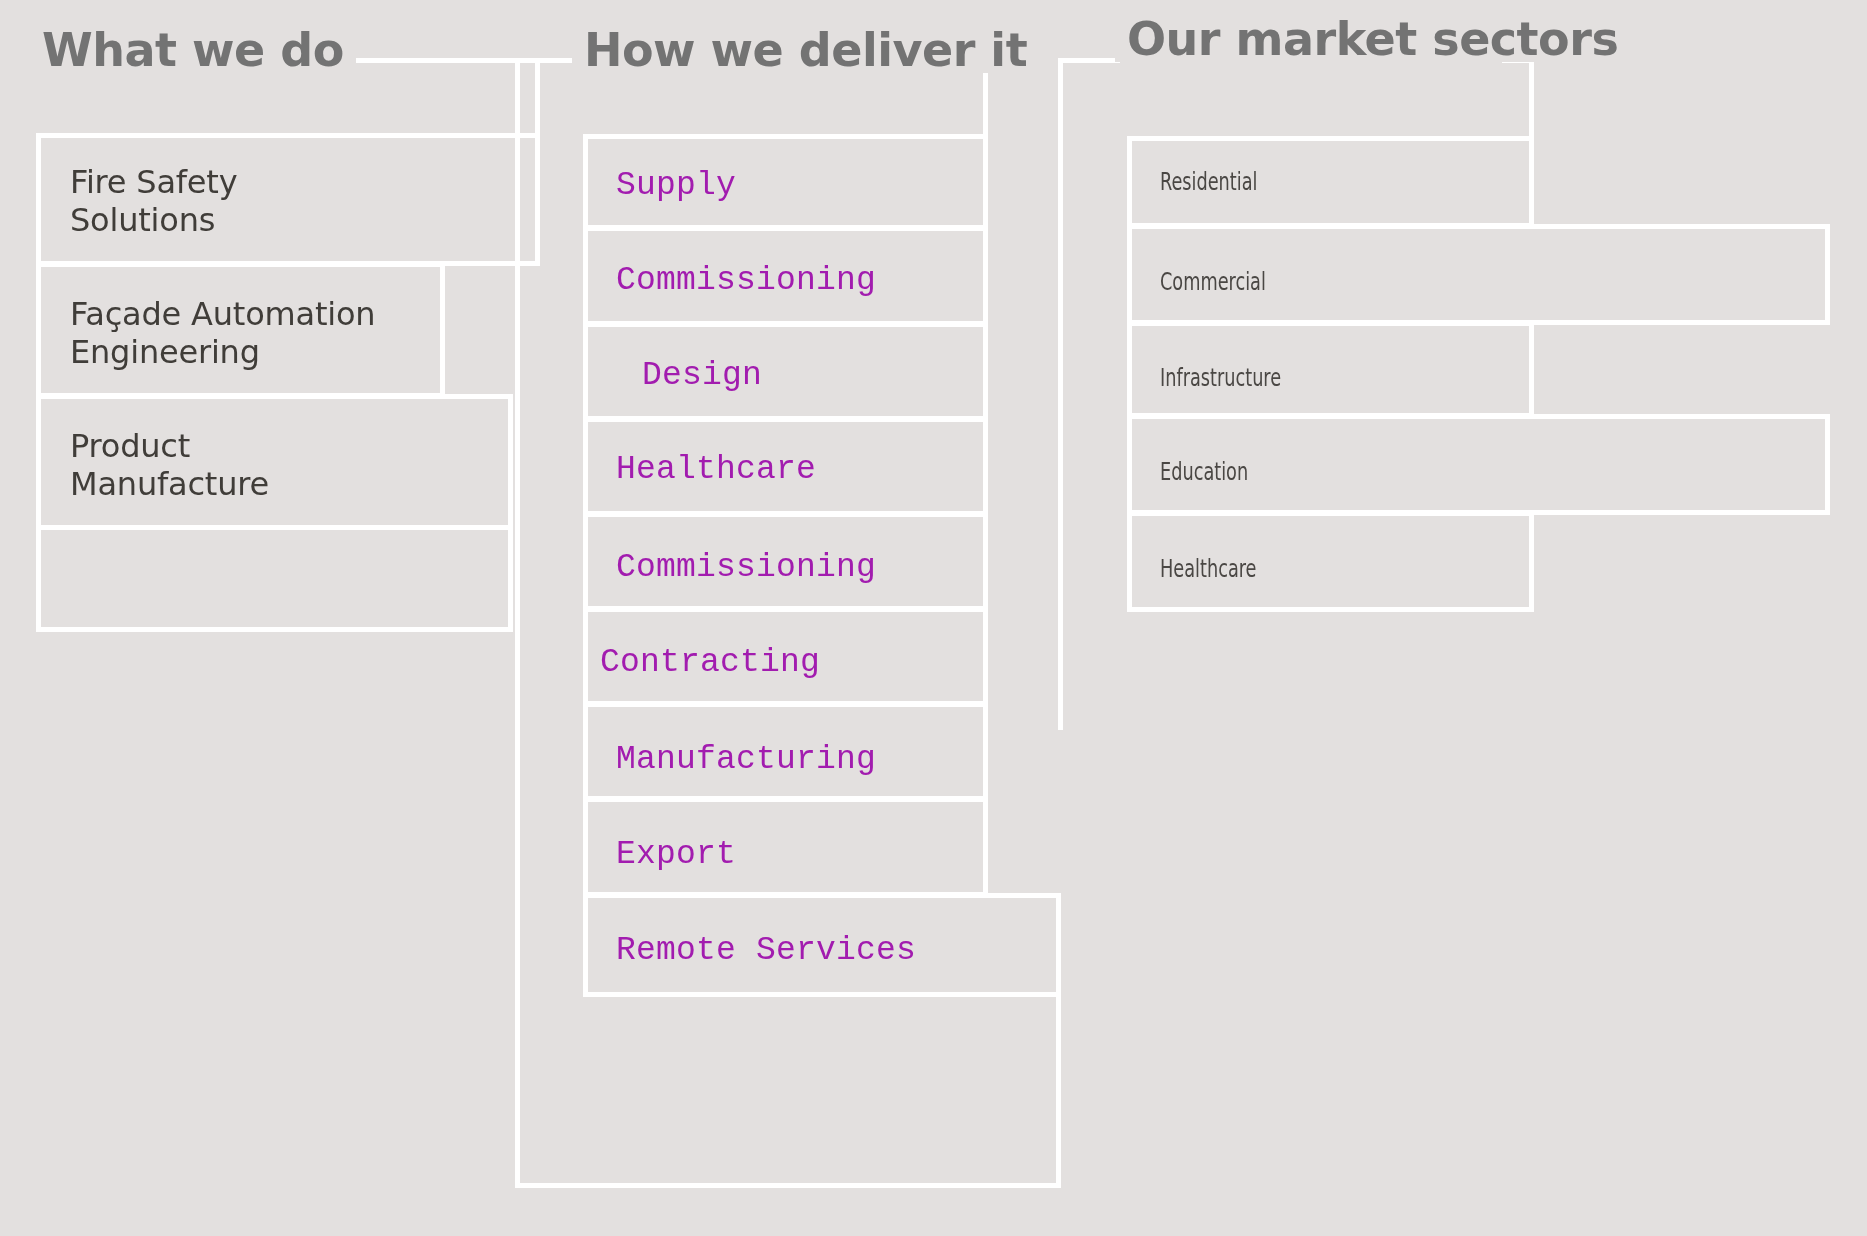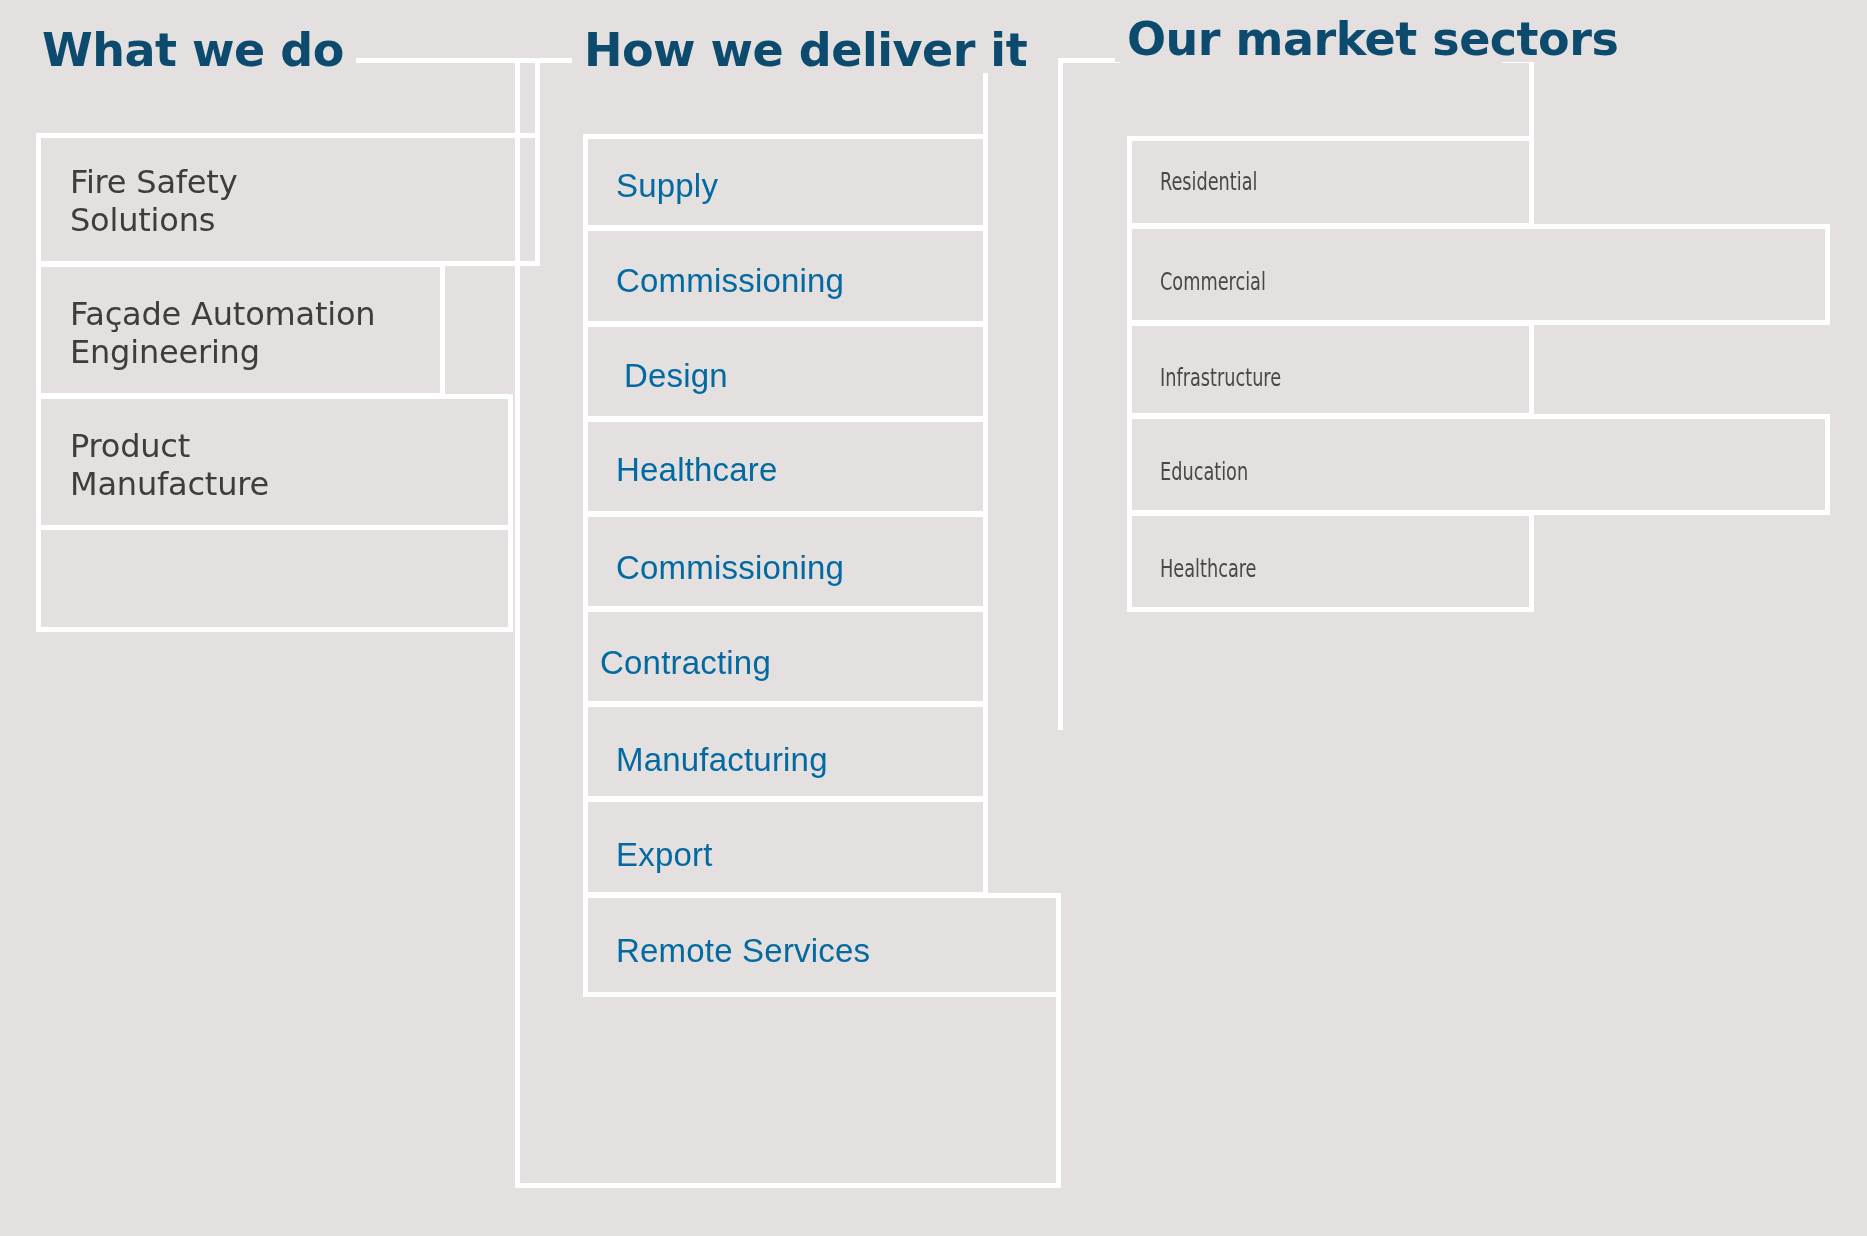--- a/index.html
+++ b/index.html
@@ -13,21 +13,21 @@
   .stage{position:absolute;inset:0;}
 
   
   .frame{position:absolute;box-sizing:border-box;border:5px solid #ffffff;}
 
   .seg{position:absolute;background:#ffffff;}
 
   
   .heading{
     position:absolute;
-    color:#0c4a6e;
+    color:#737373;
     font-family:"DejaVu Sans","Liberation Sans",sans-serif;
     font-weight:bold;
     font-size:46px;
     line-height:1;
     letter-spacing:-0.5px;
     white-space:nowrap;
     background:#e3e0df;
     padding:0 12px;
     z-index:6;
   }
@@ -40,25 +40,25 @@
     z-index:5;
   }
   .c1 .item-label{
     font-family:"DejaVu Sans","Liberation Sans",sans-serif;
     font-weight:normal;
     font-size:32px;
     line-height:1.2;
     letter-spacing:-0.2px;
   }
   .c2 .item-label{
-    font-family:Liberation Sans, sans-serif;
+    font-family:Liberation Mono, monospace;
     font-weight:normal;
     font-size:33px;
     line-height:1.2;
-    color:#0369a1;
+    color:#a21caf;
     letter-spacing:0.2px;
   }
   .c3 .item-label{
     font-family:"DejaVu Sans Condensed","Liberation Sans",sans-serif;
     font-weight:normal;
     font-size:24px;
     line-height:1.2;
     color:#4a4744;
     transform:scaleX(0.82);
     transform-origin:left center;
@@ -103,21 +103,21 @@
 
     <div class="heading" style="left:572px;top:27px;">How we deliver it</div>
 
     <div class="frame" style="left:583px;top:134px;width:405px;height:96px;"></div>
     <div class="item-label" style="left:616px;top:166px;">Supply</div>
 
     <div class="frame" style="left:583px;top:226px;width:405px;height:100px;"></div>
     <div class="item-label" style="left:616px;top:261px;">Commissioning</div>
 
     <div class="frame" style="left:583px;top:322px;width:405px;height:99px;"></div>
-    <div class="item-label" style="left:624px;top:356px;">Design</div>
+    <div class="item-label" style="left:642px;top:356px;">Design</div>
 
     <div class="frame" style="left:583px;top:417px;width:405px;height:99px;"></div>
     <div class="item-label" style="left:616px;top:450px;">Healthcare</div>
 
     <div class="frame" style="left:583px;top:512px;width:405px;height:99px;"></div>
     <div class="item-label" style="left:616px;top:548px;">Commissioning</div>
 
     <div class="frame" style="left:583px;top:607px;width:405px;height:99px;"></div>
     <div class="item-label" style="left:600px;top:643px;">Contracting</div>
 

